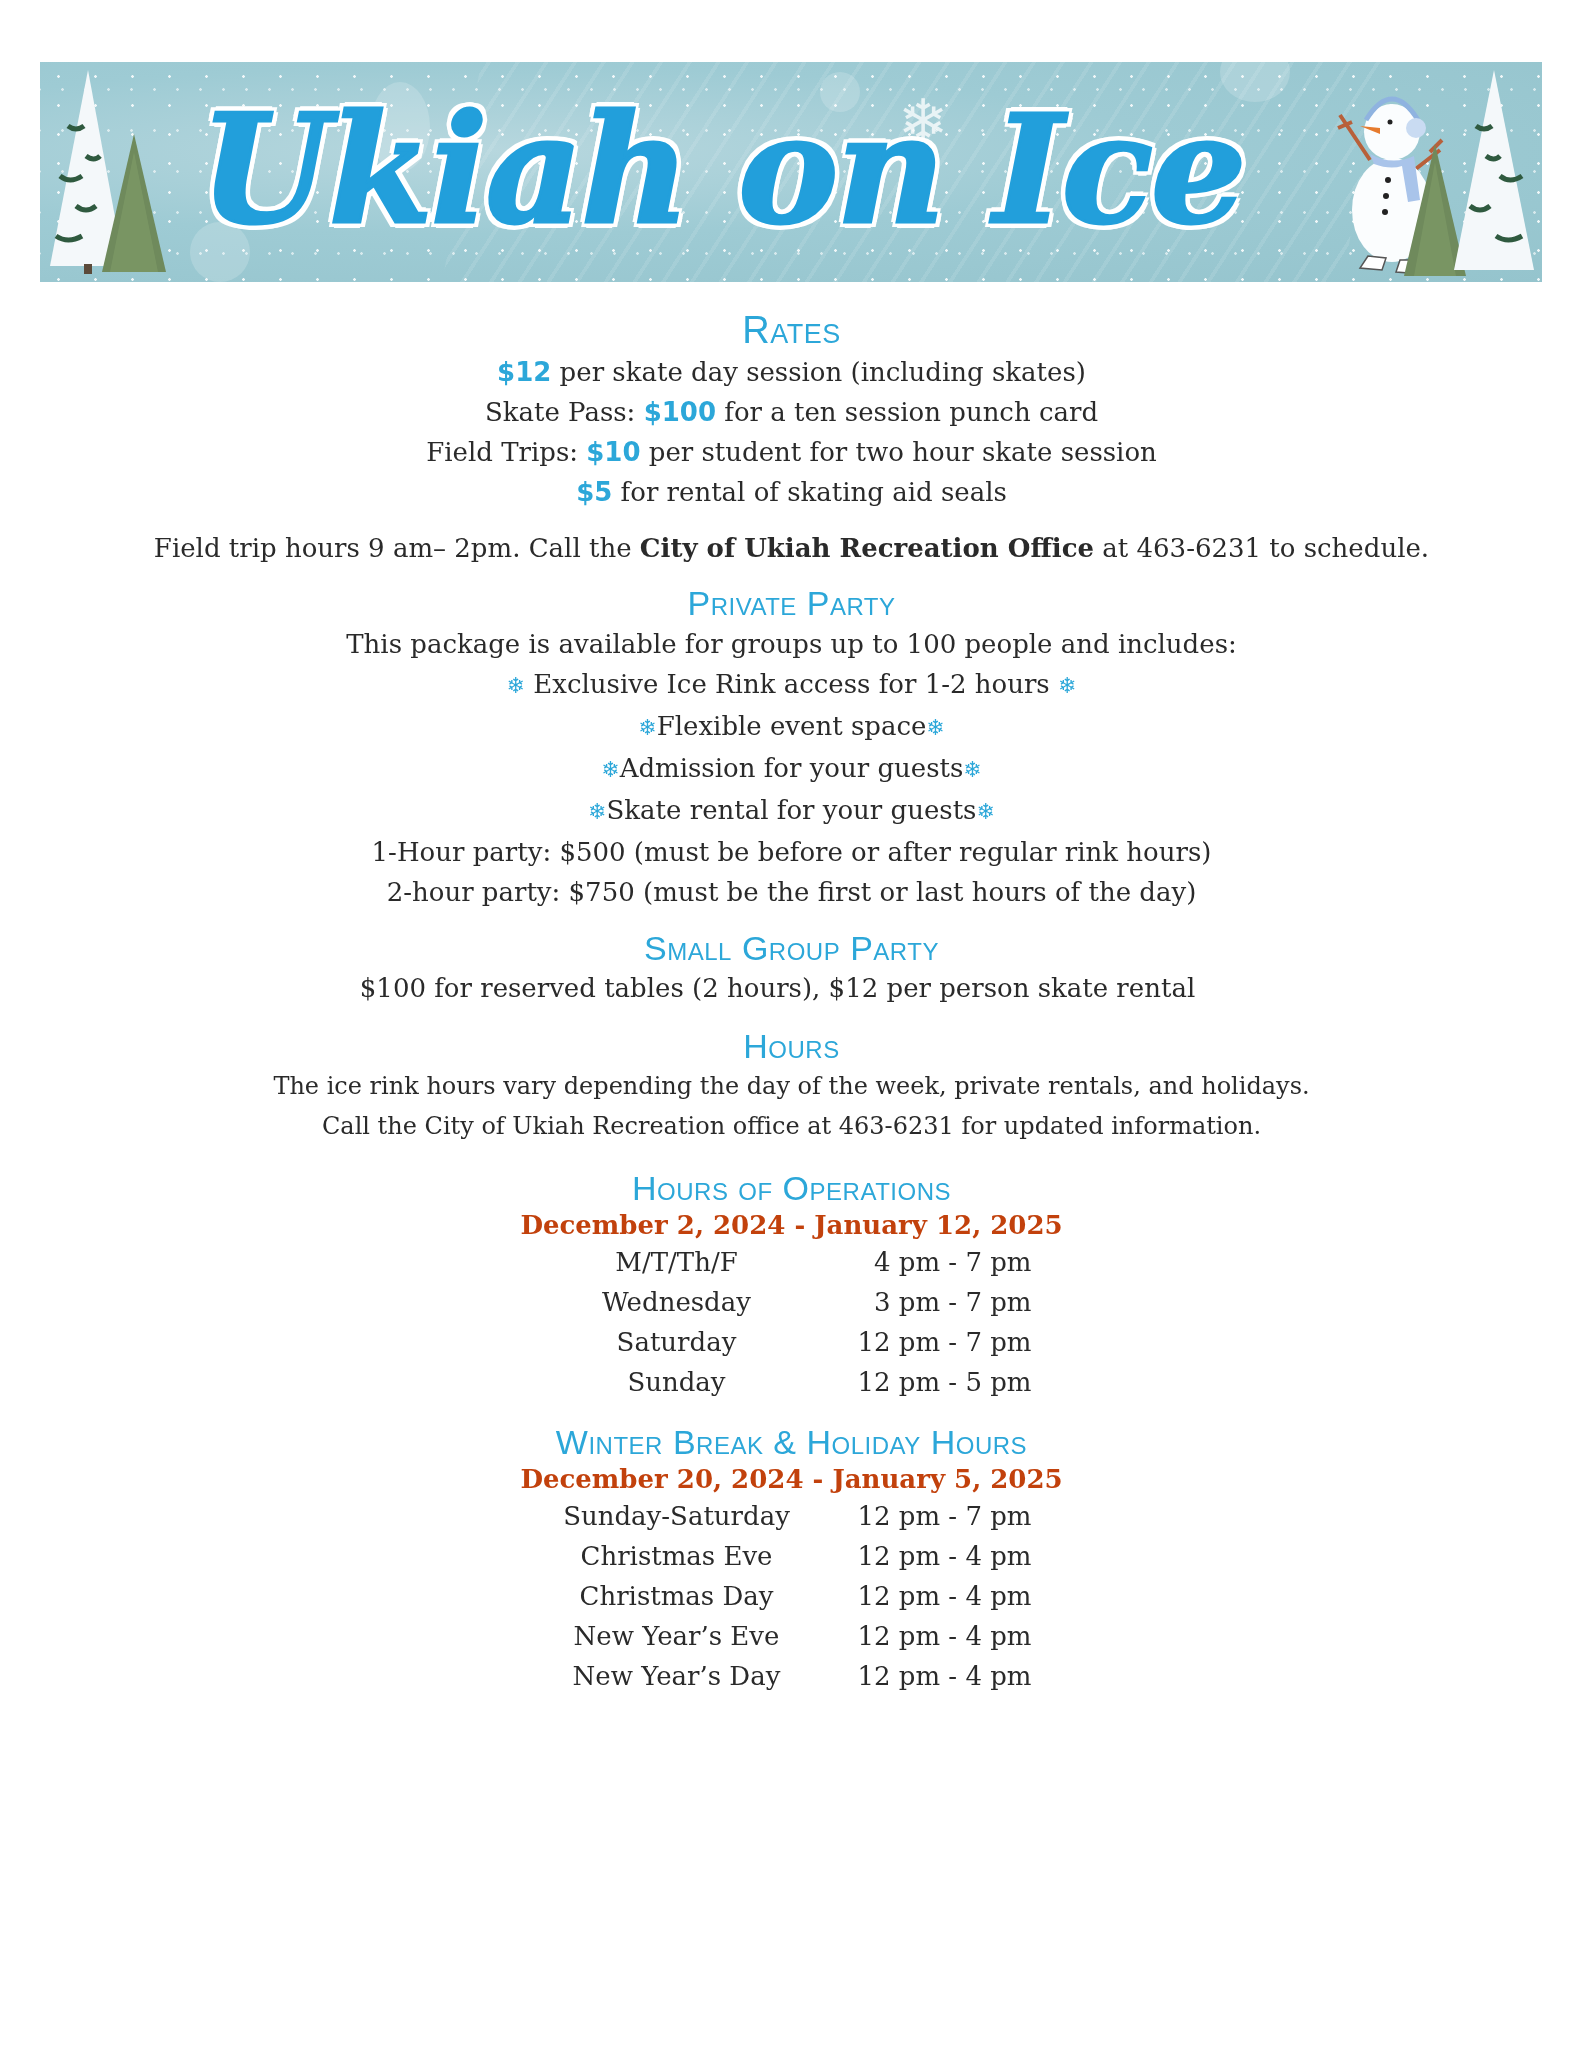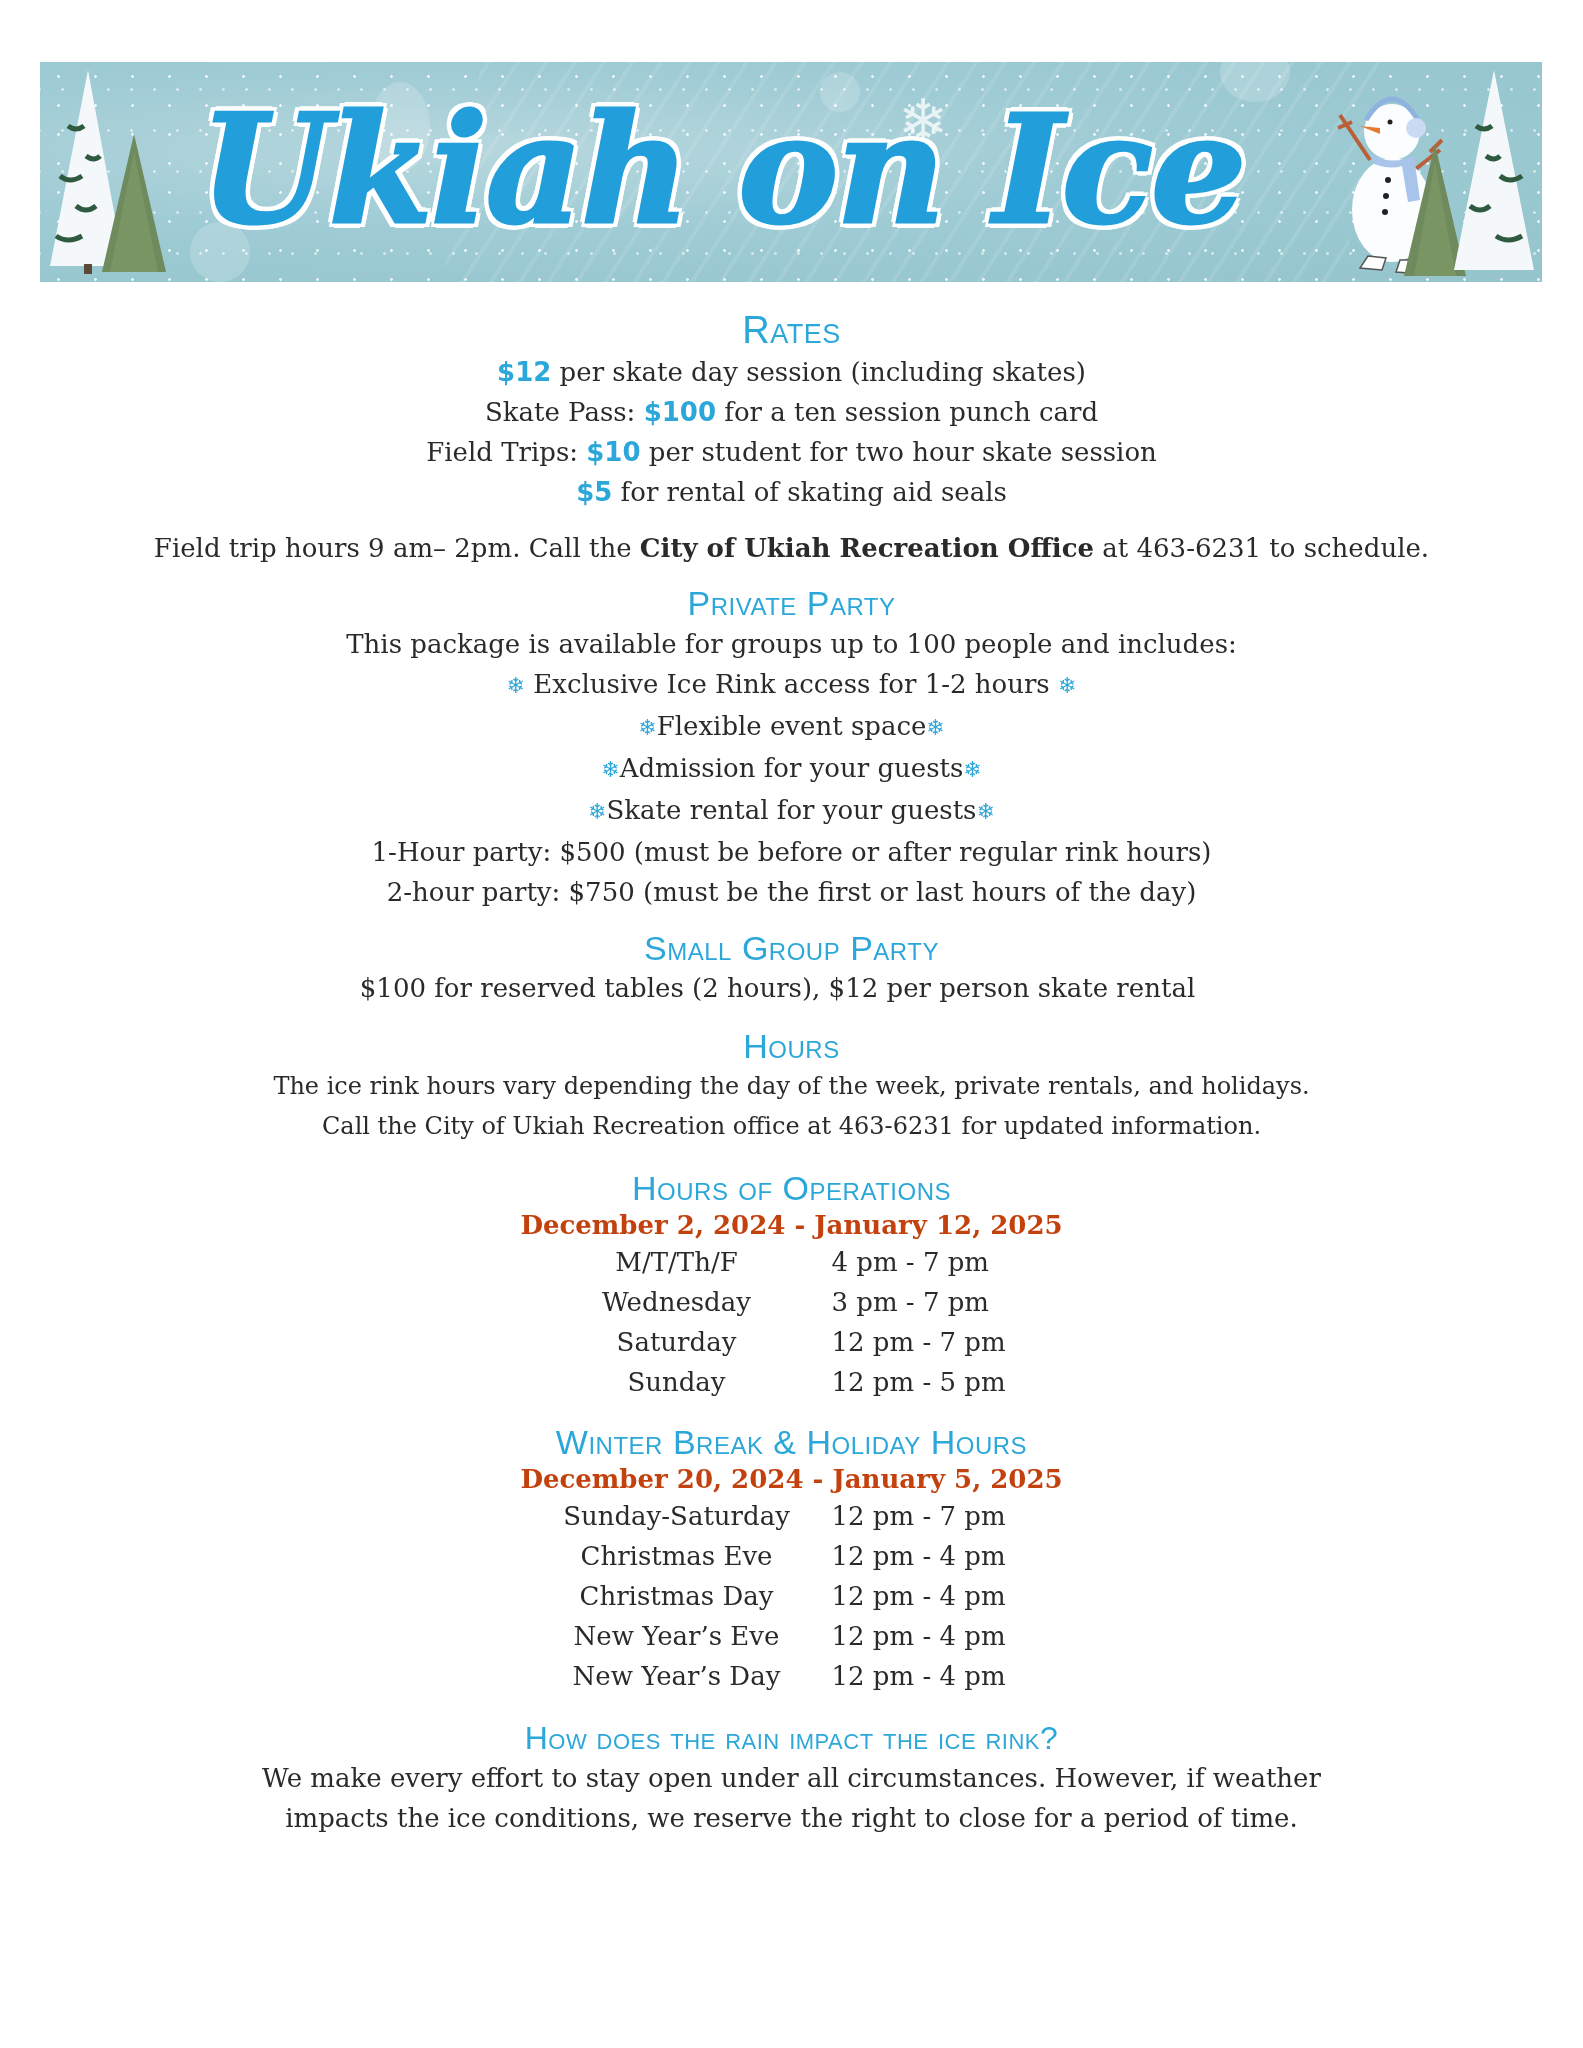--- a/index.html
+++ b/index.html
@@ -28,21 +28,21 @@
   .h { font-family:Liberation Sans, sans-serif; color:#2ca7d9; font-variant:small-caps;
        font-weight:normal; letter-spacing:0.5px; margin:0; }
   .line { font-size:26px; line-height:40px; margin:0; }
   .blue { color:#2ca7d9; font-weight:bold; font-family:"DejaVu Sans", sans-serif; }
   .bold { font-weight:bold; }
   .flake { color:#2ca7d9; font-size:22px; }
   .daterange { font-family:"DejaVu Serif", serif; font-weight:bold; color:#c2410c; font-size:26px; line-height:34px; margin:0; }
   table.hours { margin:0 auto; border-collapse:collapse; font-size:26px; }
   table.hours td { padding:0; height:40px; line-height:40px; }
   table.hours td.day { width:250px; text-align:center; }
-  table.hours td.time { width:200px; text-align:left; padding-left:30px; }
+  table.hours td.time { width:200px; text-align:right; padding-left:30px; }
 </style>
 </head>
 <body>
 
 <div class="banner">
   <div class="bokeh" style="left:330px;top:20px;width:60px;height:90px;"></div>
   <div class="bokeh" style="left:780px;top:10px;width:40px;height:40px;"></div>
   <div class="bokeh" style="left:1180px;top:-20px;width:70px;height:60px;"></div>
   <div class="bokeh" style="left:150px;top:160px;width:60px;height:60px;"></div>
   <div class="streak"></div>
@@ -175,18 +175,13 @@
             <td class="time">12 pm - 4 pm</td>
           </tr>
       <tr>
             <td class="day">New Year’s Day</td>
             <td class="time">12 pm - 4 pm</td>
           </tr>
     </tbody>
       </table>
   </section>
 
-  <section style="margin-top:22px;">
-    <h2 class="h" style="font-size:32px;line-height:40px;">How does the rain impact the ice rink?</h2>
-    <p class="line">We make every effort to stay open under all circumstances. However, if weather</p>
-    <p class="line">impacts the ice conditions, we reserve the right to close for a period of time.</p>
-  </section>
 </div>
 
 </body></html>

